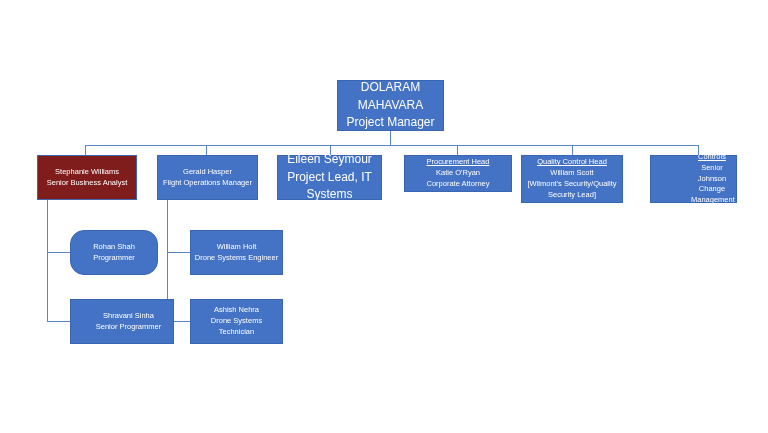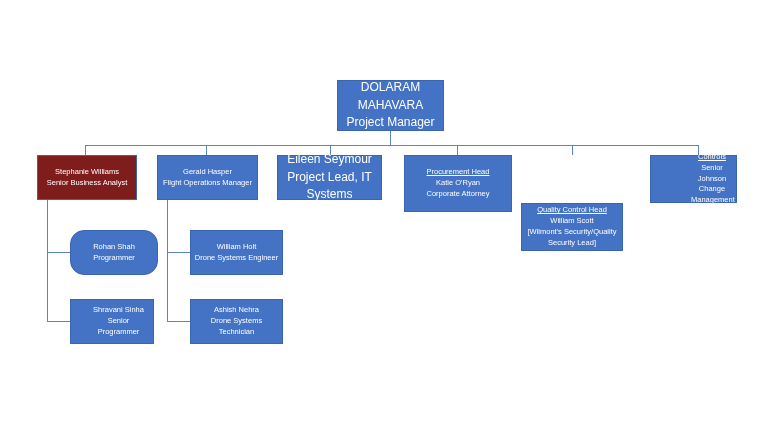--- a/index.html
+++ b/index.html
@@ -70,44 +70,44 @@
   <div class="node" style="left: 157px; top: 155px; width: 101px; height: 45px; font-size: 7.5px; background: rgb(68, 114, 196); border-color: rgb(58, 101, 176); color: rgb(255, 255, 255);">
     <span class="ln">Gerald Hasper</span>
     <span class="ln">Flight Operations Manager</span>
   </div>
 
   <div class="node" style="left: 277px; top: 155px; width: 105px; height: 45px; font-size: 12px; background: rgb(68, 114, 196); border-color: rgb(58, 101, 176); color: rgb(255, 255, 255);">
     <span class="ln">Eileen Seymour</span>
     <span class="ln">Project Lead, IT Systems</span>
   </div>
 
-  <div class="node" style="left: 404px; top: 155px; width: 108px; height: 57px; font-size: 7.5px; background: rgb(68, 114, 196); border-color: rgb(58, 101, 176); color: rgb(255, 255, 255);">
+  <div class="node" style="left: 404px; top: 155px; width: 108px; height: 37px; font-size: 7.5px; background: rgb(68, 114, 196); border-color: rgb(58, 101, 176); color: rgb(255, 255, 255);">
     <span class="ln hdr">Procurement Head</span>
     <span class="ln">Katie O'Ryan</span>
     <span class="ln">Corporate Attorney</span>
   </div>
 
-  <div class="node" style="left: 521px; top: 155px; width: 102px; height: 48px; font-size: 7.5px; background: rgb(68, 114, 196); border-color: rgb(58, 101, 176); color: rgb(255, 255, 255); margin-top: 48px;">
+  <div class="node" style="left: 521px; top: 155px; width: 102px; height: 48px; font-size: 7.5px; background: rgb(68, 114, 196); border-color: rgb(58, 101, 176); color: rgb(255, 255, 255);">
     <span class="ln hdr">Quality Control Head</span>
     <span class="ln">William Scott</span>
     <span class="ln">[Wilmont's Security/Quality Security Lead]</span>
   </div>
 
   <div class="node" style="left: 650px; top: 155px; width: 87px; height: 48px; font-size: 7.5px; background: rgb(68, 114, 196); border-color: rgb(58, 101, 176); color: rgb(255, 255, 255); padding-left: 40px;">
     <span class="ln hdr">Project Controls</span>
     <span class="ln">Senior Johnson</span>
     <span class="ln">Change Management Coordinator</span>
   </div>
 
   <div class="node" style="left: 70px; top: 230px; width: 88px; height: 45px; font-size: 7.5px; background: rgb(68, 114, 196); border-color: rgb(58, 101, 176); color: rgb(255, 255, 255); border-radius: 14px;">
     <span class="ln">Rohan Shah</span>
     <span class="ln">Programmer</span>
   </div>
 
-  <div class="node" style="left: 70px; top: 299px; width: 84px; height: 45px; font-size: 7.5px; background: rgb(68, 114, 196); border-color: rgb(58, 101, 176); color: rgb(255, 255, 255); padding-left: 16px;">
+  <div class="node" style="left: 70px; top: 299px; width: 104px; height: 45px; font-size: 7.5px; background: rgb(68, 114, 196); border-color: rgb(58, 101, 176); color: rgb(255, 255, 255); padding-left: 16px;">
     <span class="ln">Shravani Sinha</span>
     <span class="ln">Senior Programmer</span>
   </div>
 
   <div class="node" style="left: 190px; top: 299px; width: 93px; height: 45px; font-size: 7.5px; background: rgb(68, 114, 196); border-color: rgb(58, 101, 176); color: rgb(255, 255, 255);">
     <span class="ln">Ashish Nehra</span>
     <span class="ln">Drone Systems Technician</span>
   </div>
 
   <div class="node" style="left: 190px; top: 230px; width: 93px; height: 45px; font-size: 7.5px; background: rgb(68, 114, 196); border-color: rgb(58, 101, 176); color: rgb(255, 255, 255);">

